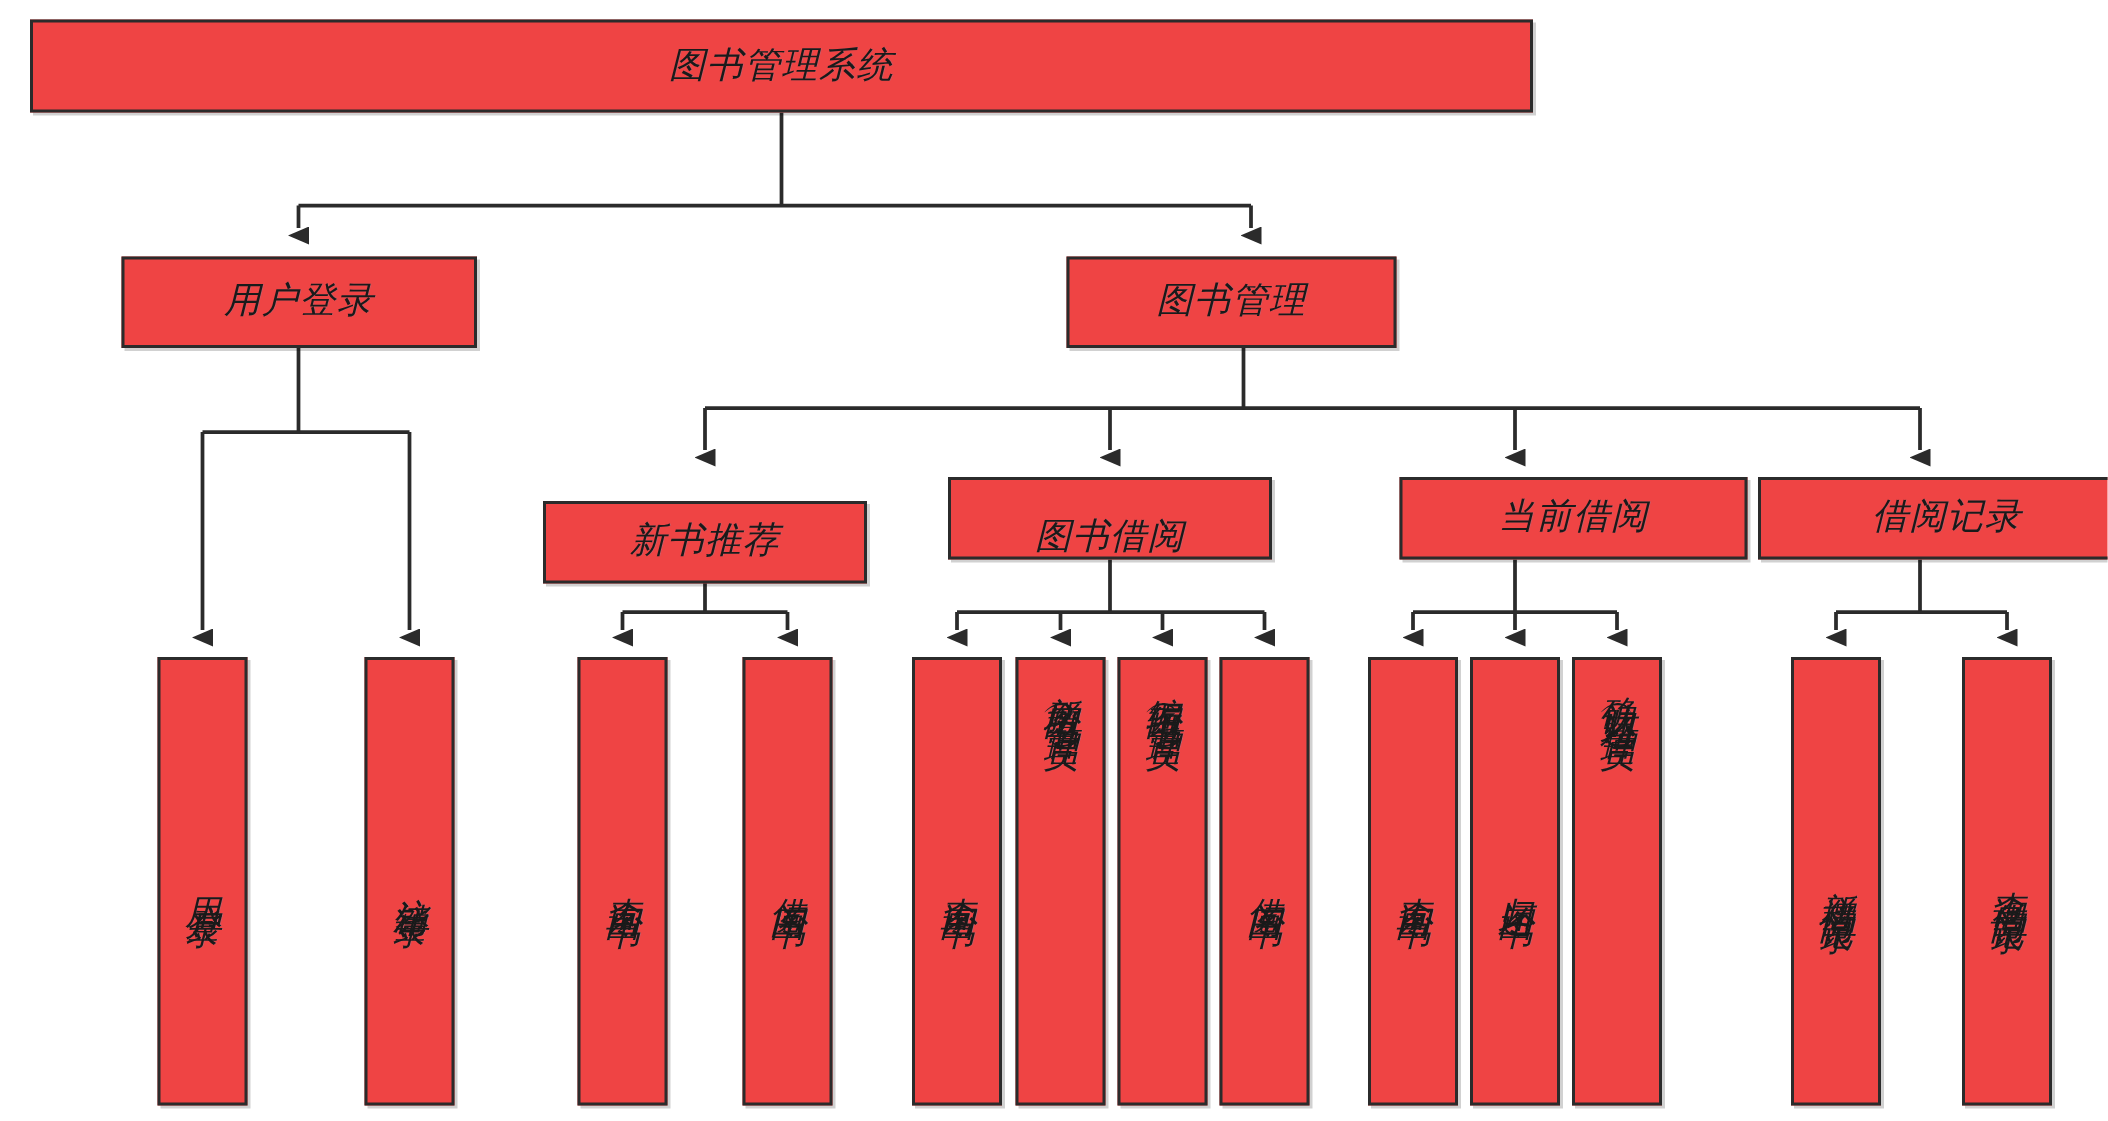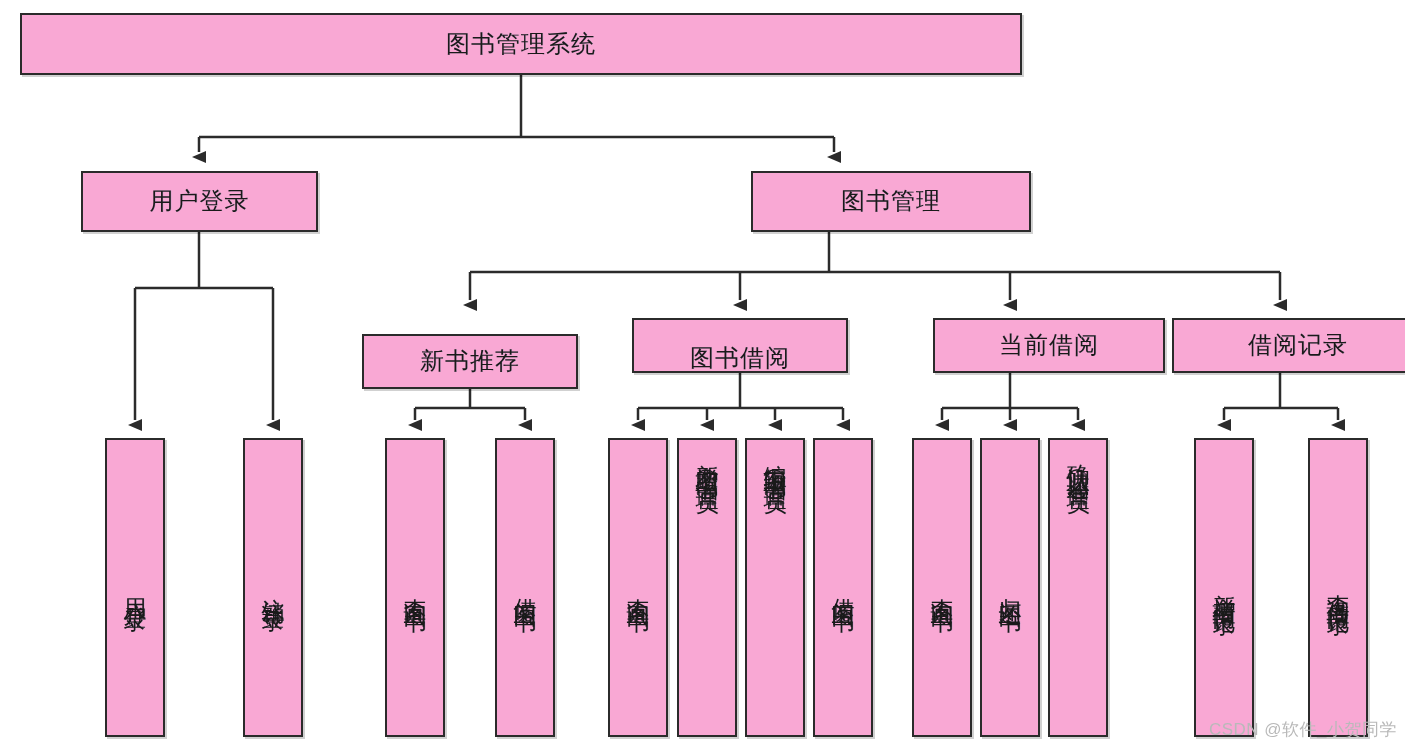--- a/index.html
+++ b/index.html
@@ -17,26 +17,27 @@
   #diagram-root {
     position: absolute;
     left: 0;
     top: 0;
     width: 1405px;
     height: 747px;
   }
   .node-box {
     position: absolute;
     box-sizing: border-box;
-    background: #f9a8d4;
+    background: #ef4444;
     border: 2.5px solid #2b2b2b;
     box-shadow: 2px 2px 0 rgba(0,0,0,0.18);
     display: flex;
     align-items: center;
     justify-content: center;
+    font-style: italic;
   }
   .node-label-h {
     font-size: 24px;
     color: #1a1a1a;
     letter-spacing: 1px;
     line-height: 1.1;
     white-space: nowrap;
     text-shadow: 0.5px 0 0 rgba(120,150,190,0.35);
   }
   .node-label-v {
@@ -137,21 +138,21 @@
   </svg>
 
   <div class="node-box" style="left:20px; top:13px; width:1002px; height:62px;">
     <span class="node-label-h">图书管理系统</span>
   </div>
 
   <div class="node-box" style="left:81px; top:171px; width:237px; height:61px;">
     <span class="node-label-h">用户登录</span>
   </div>
 
-  <div class="node-box" style="left:711px; top:171px; width:280px; height:61px;margin-left:40px;">
+  <div class="node-box" style="left:711px; top:171px; width:220px; height:61px;">
     <span class="node-label-h">图书管理</span>
   </div>
 
   <div class="node-box" style="left:362px; top:334px; width:216px; height:55px;">
     <span class="node-label-h">新书推荐</span>
   </div>
 
   <div class="node-box" style="left:632px; top:318px; width:216px; height:55px;align-items:flex-end;">
     <span class="node-label-h">图书借阅</span>
   </div>
@@ -209,15 +210,14 @@
   </div>
 
   <div class="node-box leaf center-v" style="left:1194px; top:438px; width:60px; height:299px;">
     <span class="node-label-v">新增借阅记录</span>
   </div>
 
   <div class="node-box leaf center-v" style="left:1308px; top:438px; width:60px; height:299px;">
     <span class="node-label-v">查询借阅记录</span>
   </div>
 
-  <div id="watermark">CSDN @软件_小贺同学</div>
 
 </div>
 
 </body></html>

